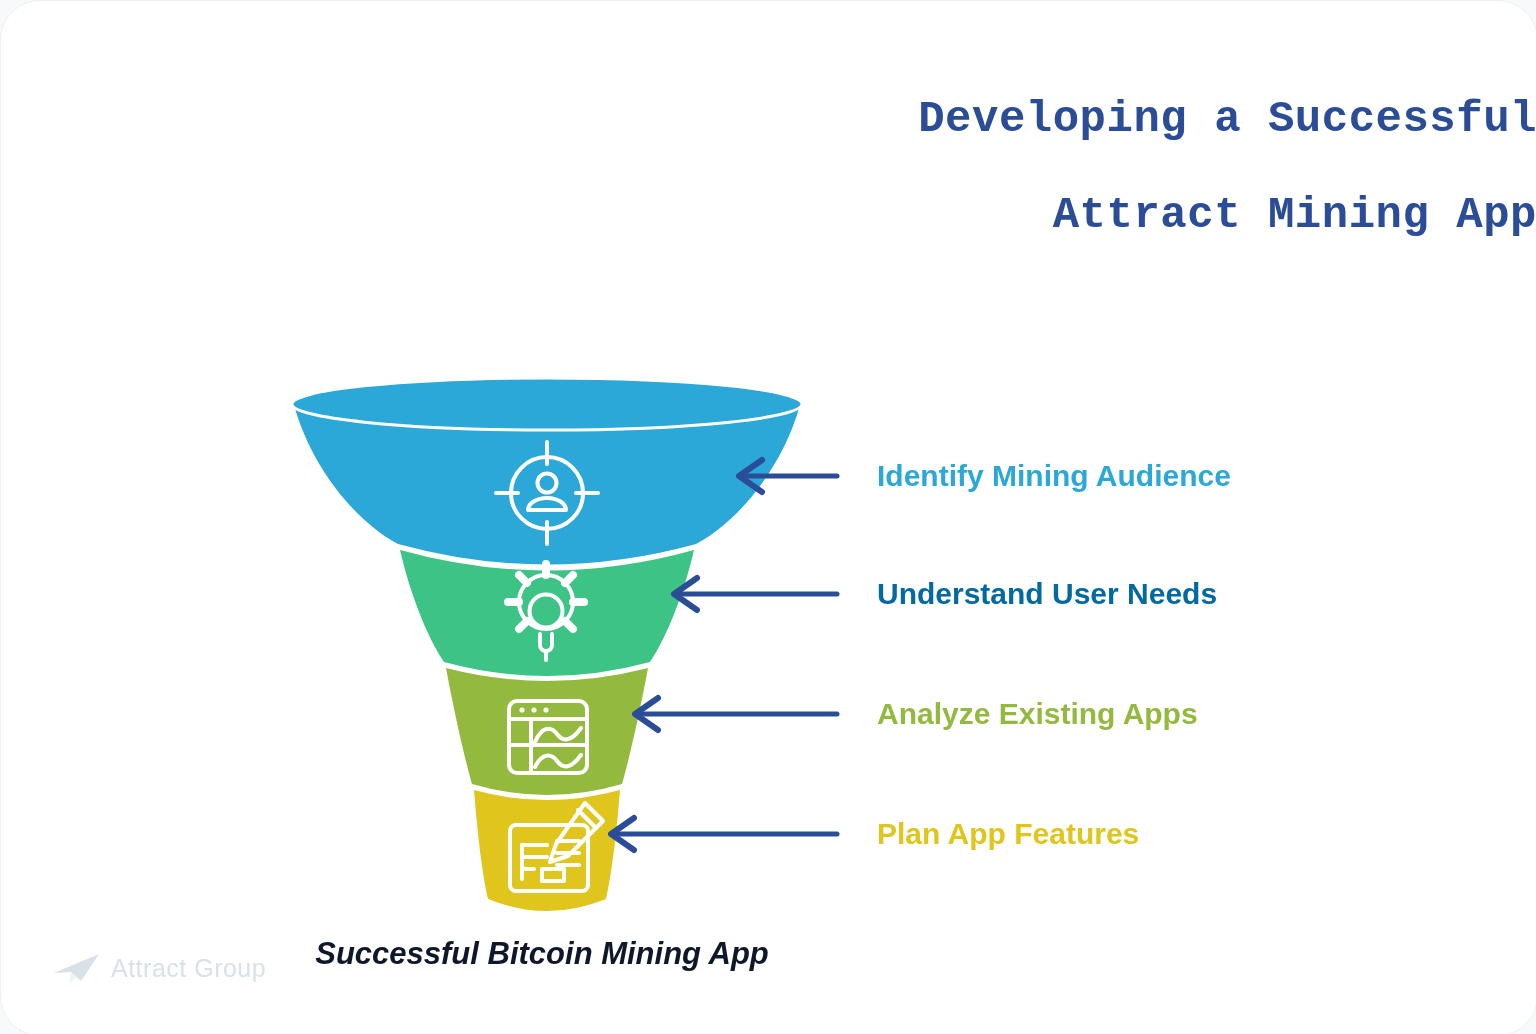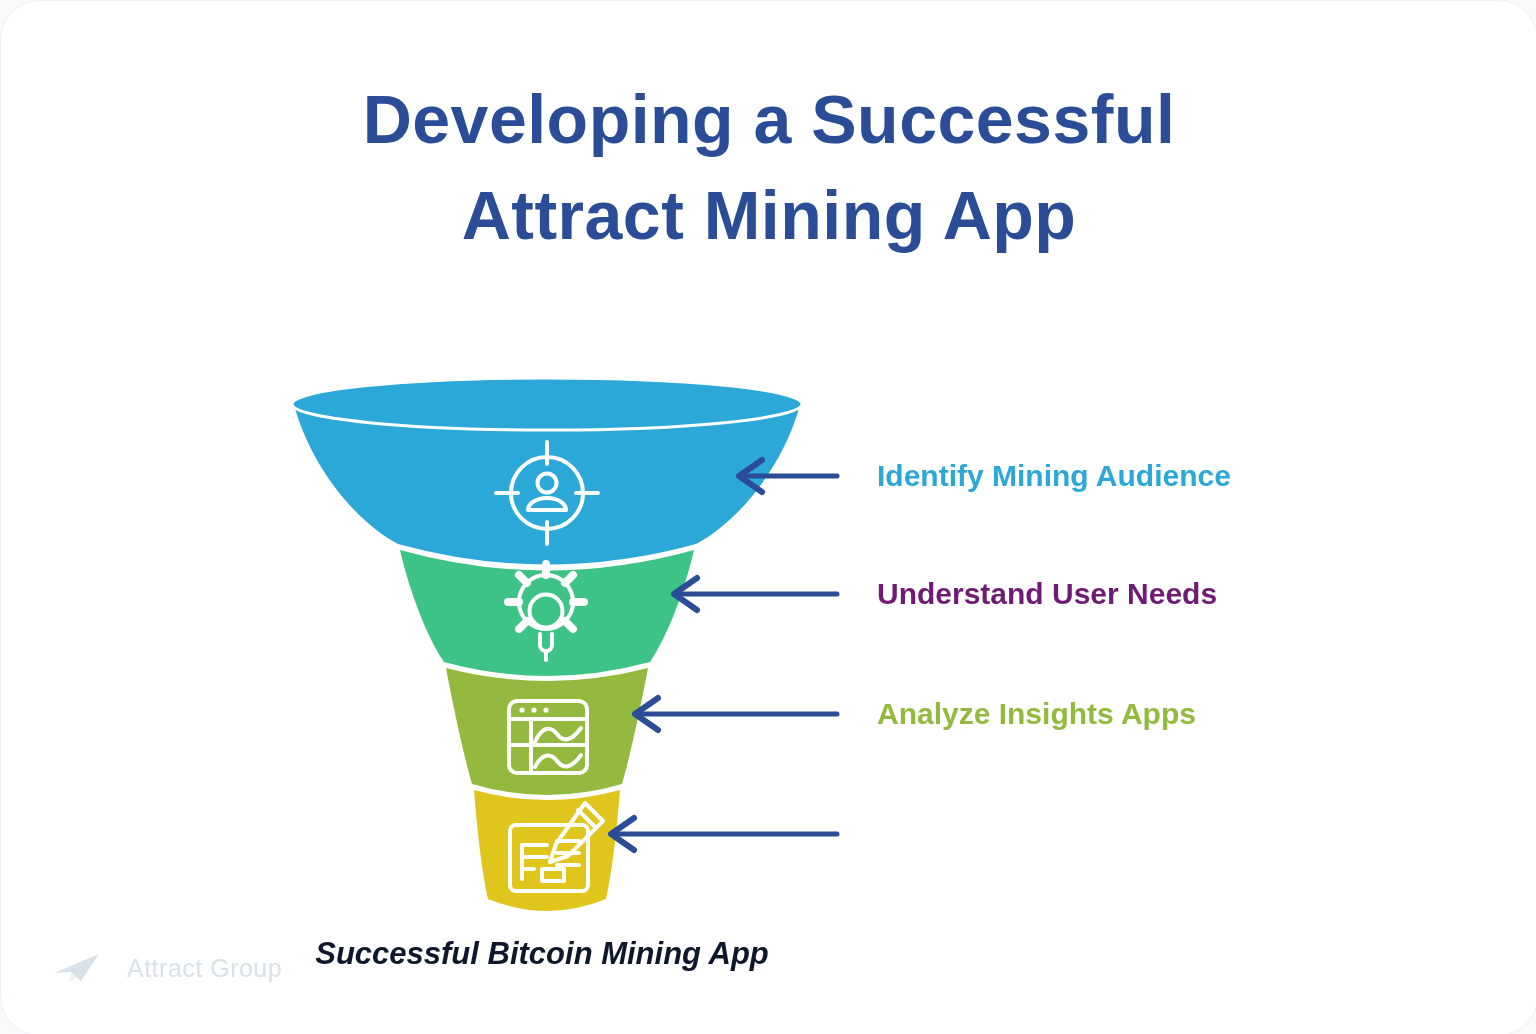--- a/index.html
+++ b/index.html
@@ -3,41 +3,41 @@
 <meta charset="utf-8">
 <style>
   html,body{margin:0;padding:0;background:#f7f9fa;}
   .canvas{
     position:relative;width:1536px;height:1034px;margin:0 auto;
     background:#ffffff;border-radius:40px;border:1px solid #ecf1f4;
     overflow:hidden;font-family:"Liberation Sans",sans-serif;
   }
   .funnel-svg{position:absolute;left:0;top:0;width:100%;height:100%;}
   .main-title{
-    position:absolute;top:70px;left:0;right:0;text-align:center;
-    font-size:68px;font-weight:700;line-height:96px;letter-spacing:0.5px;
+    position:absolute;top:70px;left:0;right:0;text-align:right;
+    font-size:44px;font-weight:700;line-height:96px;letter-spacing:0.5px;font-family:Liberation Mono, monospace;
   }
   .market-label{
     position:absolute;left:296px;top:306px;width:500px;text-align:center;
     font-size:31px;font-weight:700;line-height:38px;
   }
   .stage-label{
     position:absolute;left:876px;font-size:30px;font-weight:700;line-height:38px;
     white-space:nowrap;
   }
   .stage-label.s1{top:456px;}
   .stage-label.s2{top:574px;}
   .stage-label.s3{top:694px;}
   .stage-label.s4{top:814px;}
   .bottom-label{
     position:absolute;left:291px;top:934px;width:500px;text-align:center;
     font-size:31px;font-weight:700;line-height:38px;
   }
   .brand-logo{
-    position:absolute;left:52px;top:948px;display:flex;align-items:center;gap:26px;
+    position:absolute;left:52px;top:948px;display:flex;align-items:center;gap:10px;
     font-size:25px;font-weight:400;letter-spacing:0.5px;
   }
 </style>
 </head>
 <body>
 
 <div class="canvas">
 
   <svg class="funnel-svg" viewBox="0 0 1536 1034">
 
@@ -125,22 +125,23 @@
     </g>
   </svg>
 
   <div class="main-title" style="color: rgb(43, 76, 151);">
     <div>Developing a Successful</div>
     <div>Attract Mining App</div>
   </div>
 
 
   <div class="stage-label s1" style="color: rgb(43, 168, 216);">Identify Mining Audience</div>
-  <div class="stage-label s2" style="color: #701a75; text-align: center;">Understand User Needs</div>
-  <div class="stage-label s3" style="color: rgb(147, 186, 62);">Analyze Insights Apps</div>
+  <div class="stage-label s2" style="color: #0369a1; text-align: center;">Understand User Needs</div>
+  <div class="stage-label s3" style="color: rgb(147, 186, 62);">Analyze Existing Apps</div>
+  <div class="stage-label s4" style="color: rgb(224, 197, 29);">Plan App Features</div>
 
   <div class="bottom-label" style="color: #0f172a; font-style: italic;">Successful Bitcoin Mining App</div>
 
   <div class="brand-logo" style="color: rgb(216, 225, 231);">
     <svg width="48" height="38" viewBox="0 0 48 38">
       <path d="M 1,24 L 46,5 L 28,32 L 18,23 Z" fill="#D8E1E7"></path>
       <path d="M 18,23 L 16,34 L 24,28 Z" fill="#eef3ef"></path>
     </svg>
     <span>Attract Group</span>
   </div>

